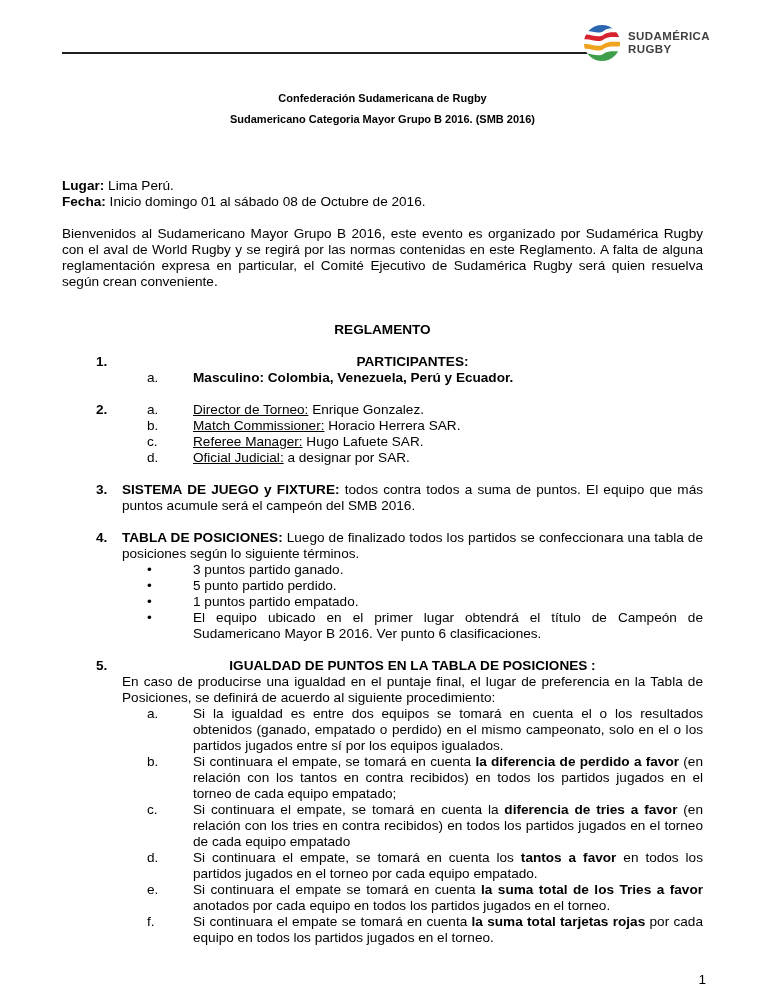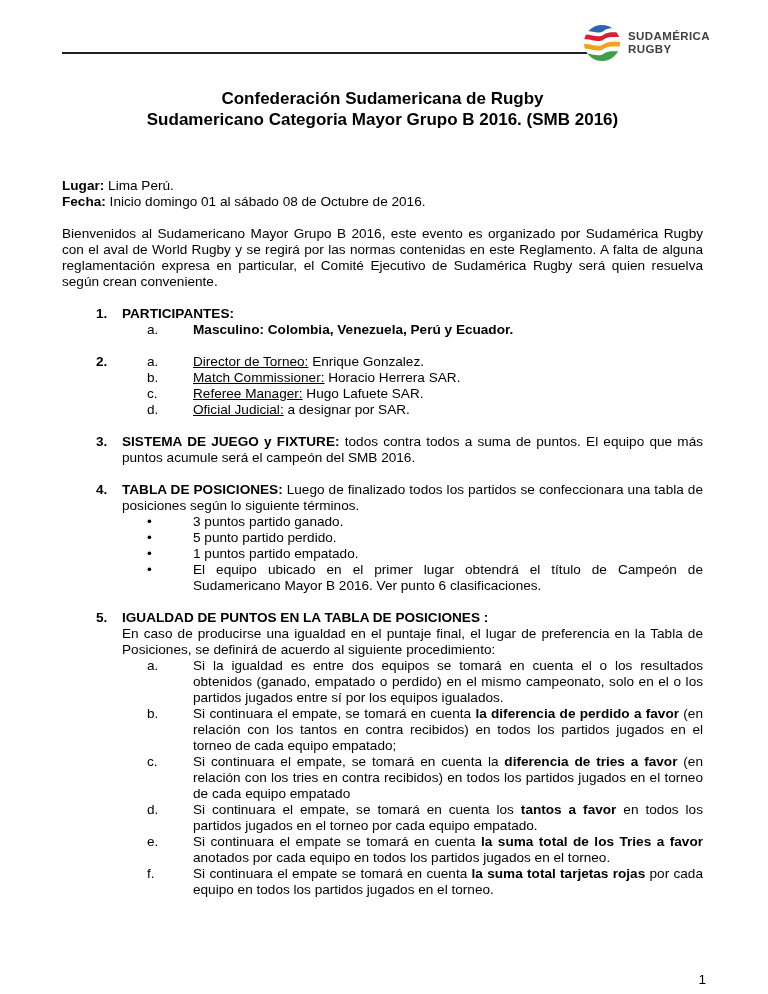--- a/index.html
+++ b/index.html
@@ -39,40 +39,40 @@
     font-size: 11.5px;
     line-height: 13px;
     letter-spacing: 0.4px;
     color: #3f4042;
   }
   
   .content { padding: 0 33px 0 30px; }
   .title {
     margin-top: 22px;
     text-align: center;
-    font-size: 17px;
+    font-size: 11px;
     line-height: 21px;
     font-weight: bold;
   }
   .title .tline { display: block; }
   .meta { margin-top: 48px; }
   .intro { margin-top: 16px; text-align: justify; }
   .center-head {
     text-align: center;
     font-weight: bold;
     font-size: 13.6px;
     line-height: 16px;
   }
   .head-reglamento { margin-top: 32px; }
   .head-generales { margin-top: 19px; text-decoration: underline; }
   
   .section { display: flex; margin-top: 16px; padding-left: 34px; }
   .num { width: 26px; flex-shrink: 0; font-weight: bold; }
   .sec-body { flex: 1; min-width: 0; }
-  .sec-title { font-weight: bold; }
+  .sec-title { font-weight: bold; text-align: center; }
   .sec-text { text-align: justify; }
   .sub { }
   .subli { display: flex; padding-left: 25px; }
   .letter { width: 25px; flex-shrink: 0; }
   .subtext { flex: 1; min-width: 0; text-align: justify; padding-left: 21px; }
   .ulabel { text-decoration: underline; }
   .bullet-marker { width: 25px; flex-shrink: 0; }
   .page-number {
     position: absolute;
     right: 30px;
@@ -116,20 +116,21 @@
       <span class="tline">Sudamericano Categoria Mayor Grupo B 2016. (SMB 2016)</span>
     </h1>
 
     <div class="meta">
       <p><b>Lugar:</b><span> Lima Perú.</span></p>
       <p><b>Fecha:</b><span> Inicio domingo 01 al sábado 08 de Octubre de 2016.</span></p>
     </div>
 
     <p class="intro">Bienvenidos al Sudamericano Mayor Grupo B 2016, este evento es organizado por Sudamérica Rugby con el aval de World Rugby y se regirá por las normas contenidas en este Reglamento. A falta de alguna reglamentación expresa en particular, el Comité Ejecutivo de Sudamérica Rugby será quien resuelva según crean conveniente.</p>
 
+    <h2 class="center-head head-reglamento">REGLAMENTO</h2>
 
     <div class="section">
       <span class="num">1.</span>
       <div class="sec-body">
         <p class="sec-title">PARTICIPANTES:</p>
         <div class="sub">
           <div class="subli">
             <span class="letter">a.</span>
             <span class="subtext"><b>Masculino: Colombia, Venezuela, Perú y Ecuador.</b></span>
           </div>

